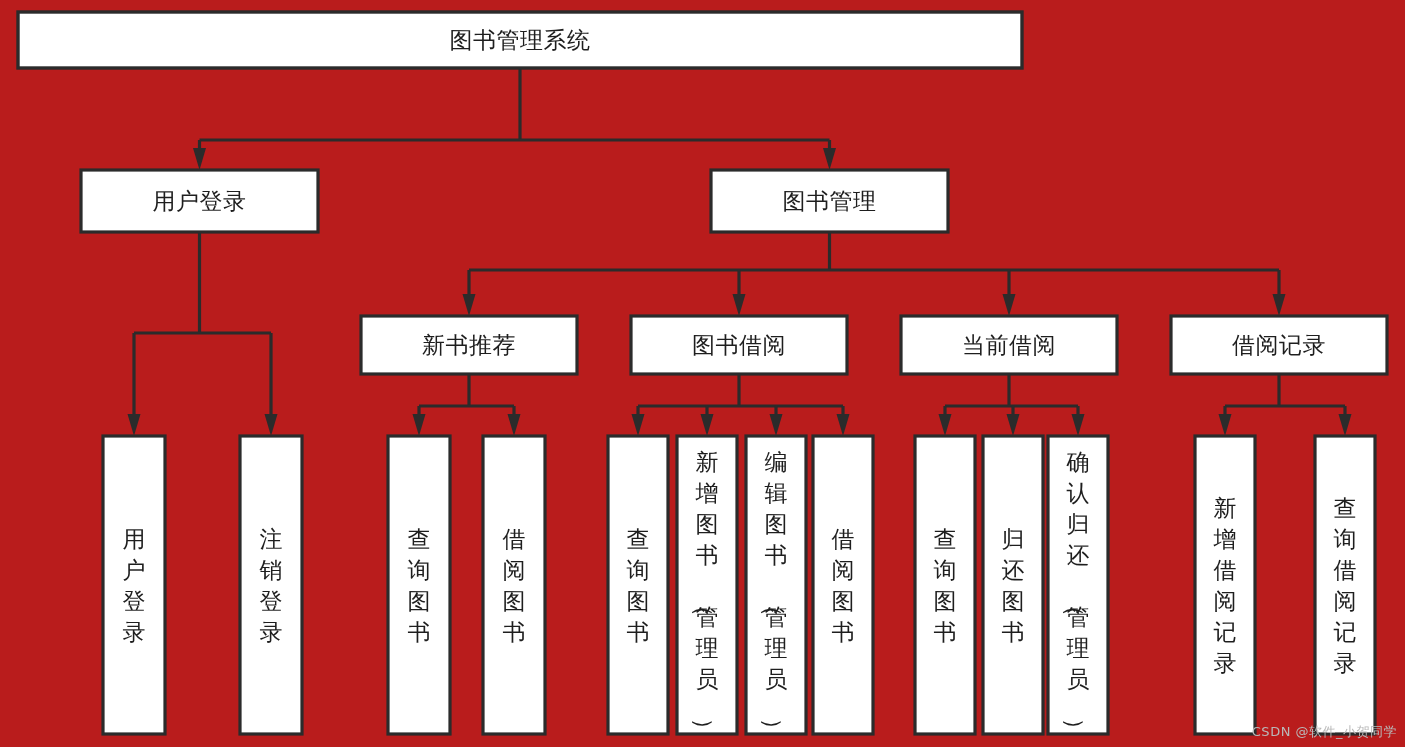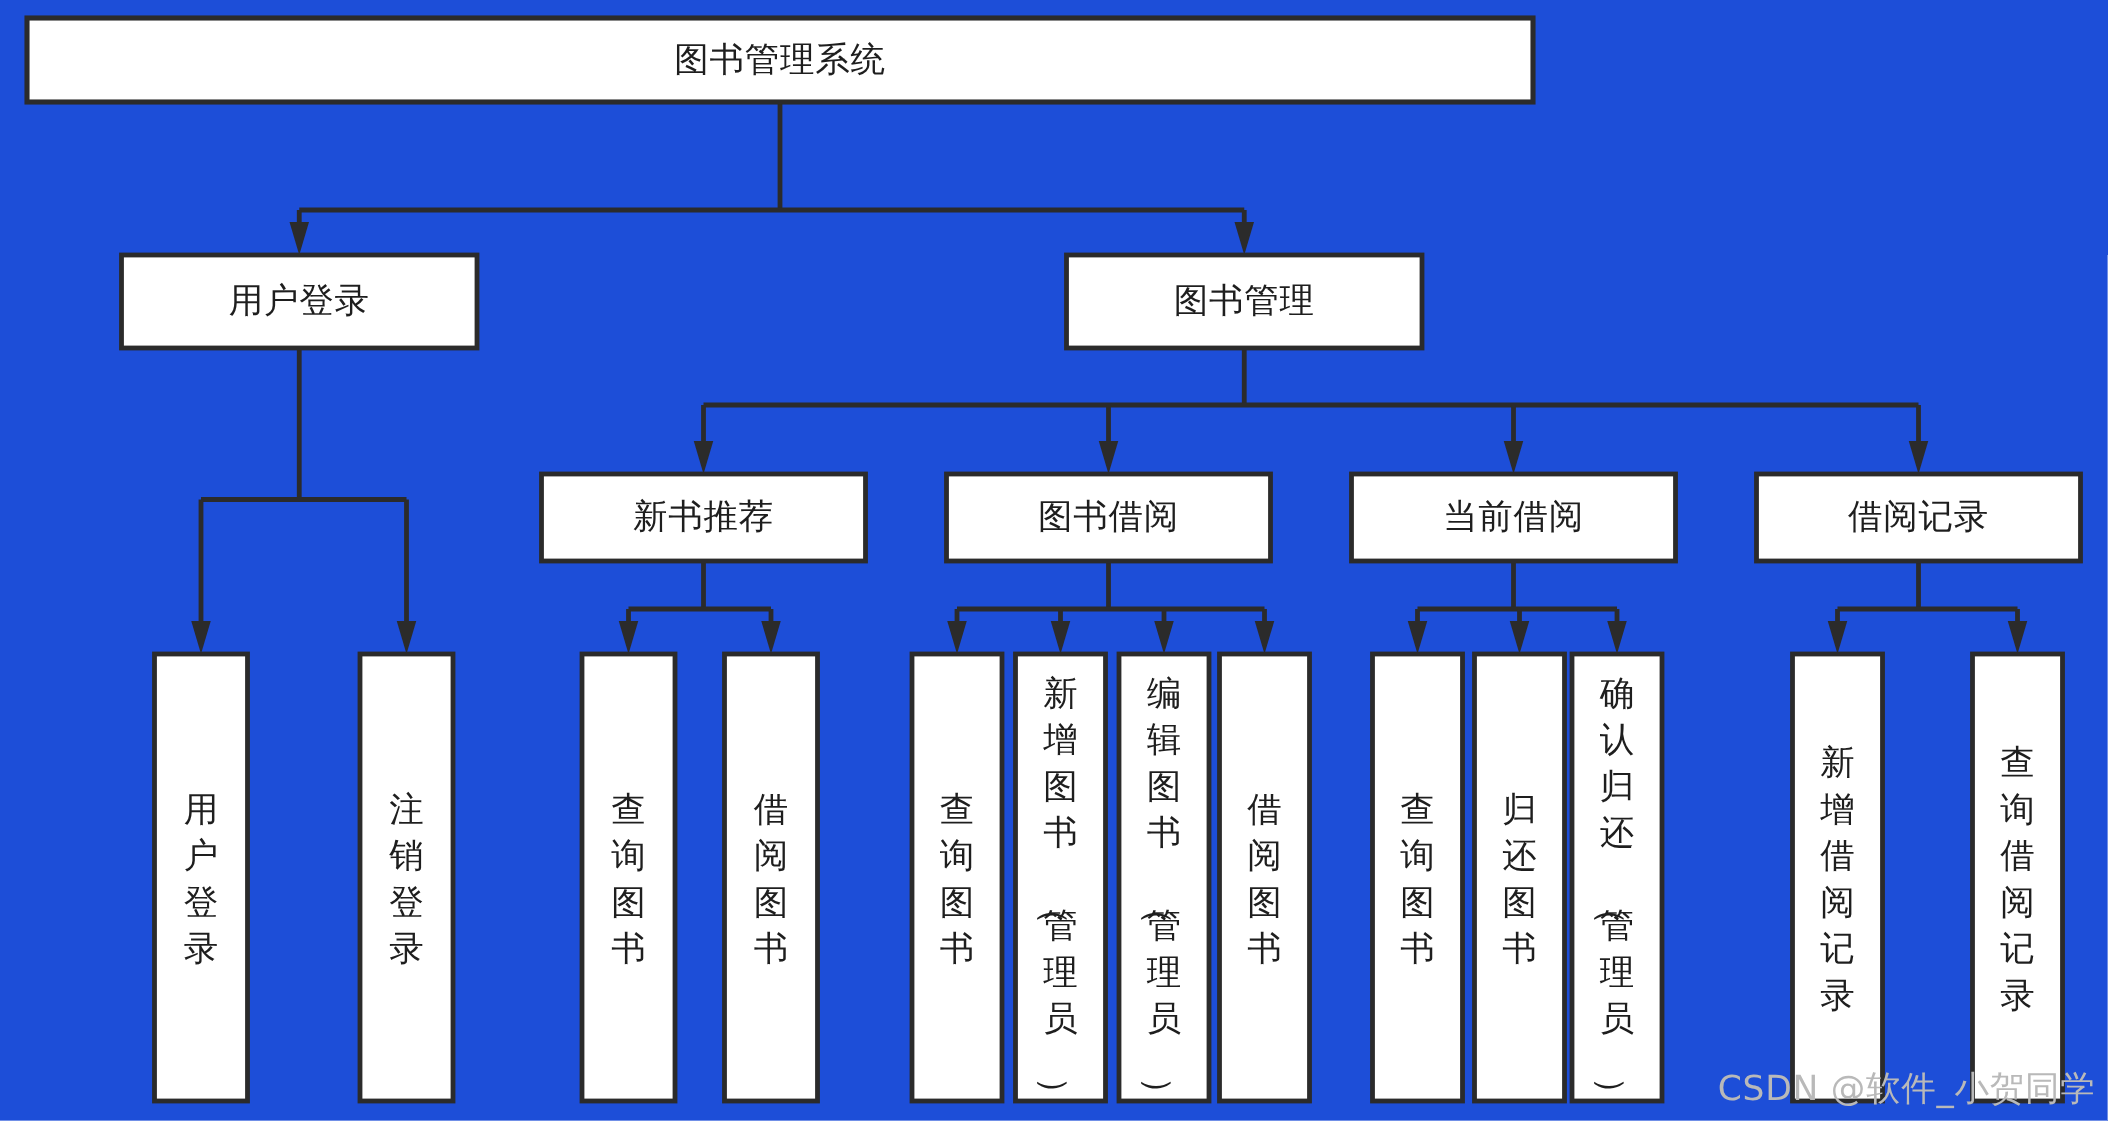--- a/index.html
+++ b/index.html
@@ -11,21 +11,21 @@
   body {
     width: 1405px;
     height: 747px;
     font-family: "DejaVu Sans", "Liberation Sans", sans-serif;
     overflow: hidden;
   }
   #diagram-root {
     position: relative;
     width: 1405px;
     height: 747px;
-    background: #1d4ed8;
+    background: #b91c1c;
   }
   svg.diagram-canvas {
     position: absolute;
     top: 0;
     left: 0;
     width: 1405px;
     height: 747px;
     display: block;
   }
   .node-rect {
@@ -59,21 +59,21 @@
     font-size: 23px;
     fill: #1e1e1e;
     text-anchor: middle;
     letter-spacing: 0px;
   }
   .watermark-text {
     position: absolute;
     right: 8px;
     bottom: 6px;
     font-family: "DejaVu Sans", "Liberation Sans", sans-serif;
-    font-size: 23px;
+    font-size: 13px;
     color: #b9b9b9;
     white-space: nowrap;
     letter-spacing: 0.5px;
     user-select: none;
     margin-top: 38px;
   }
 </style>
 </head>
 <body>
 

